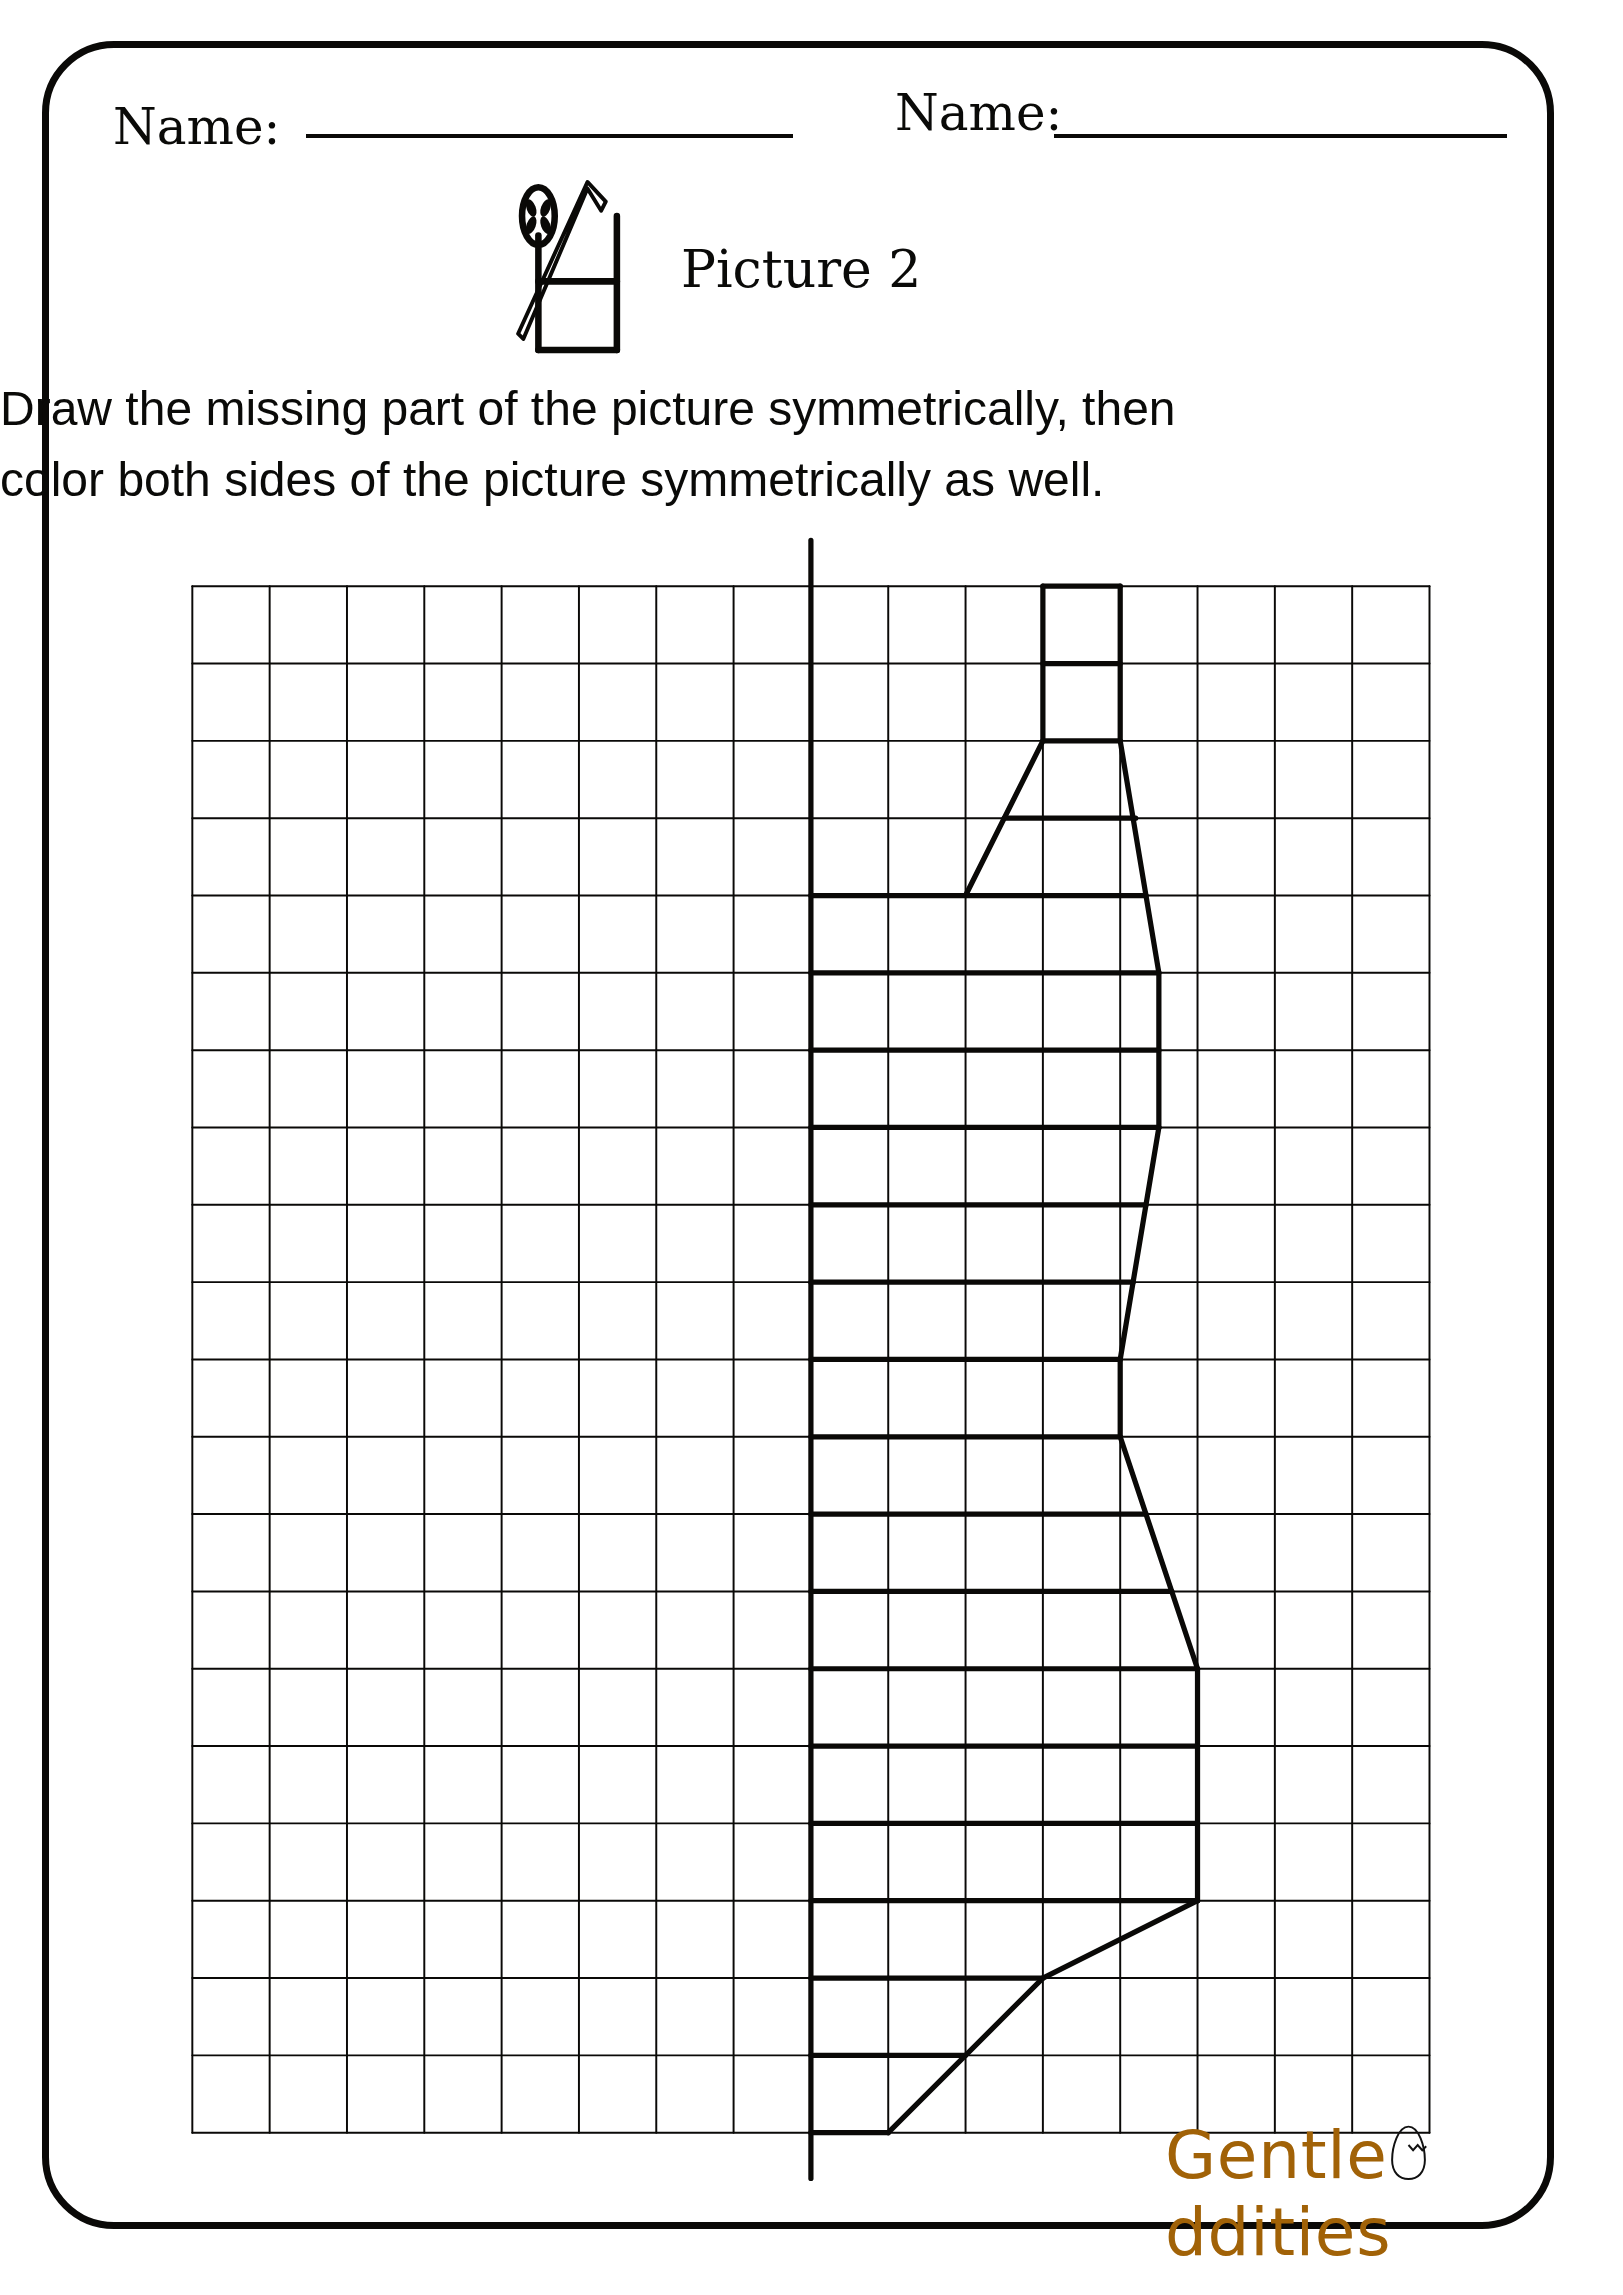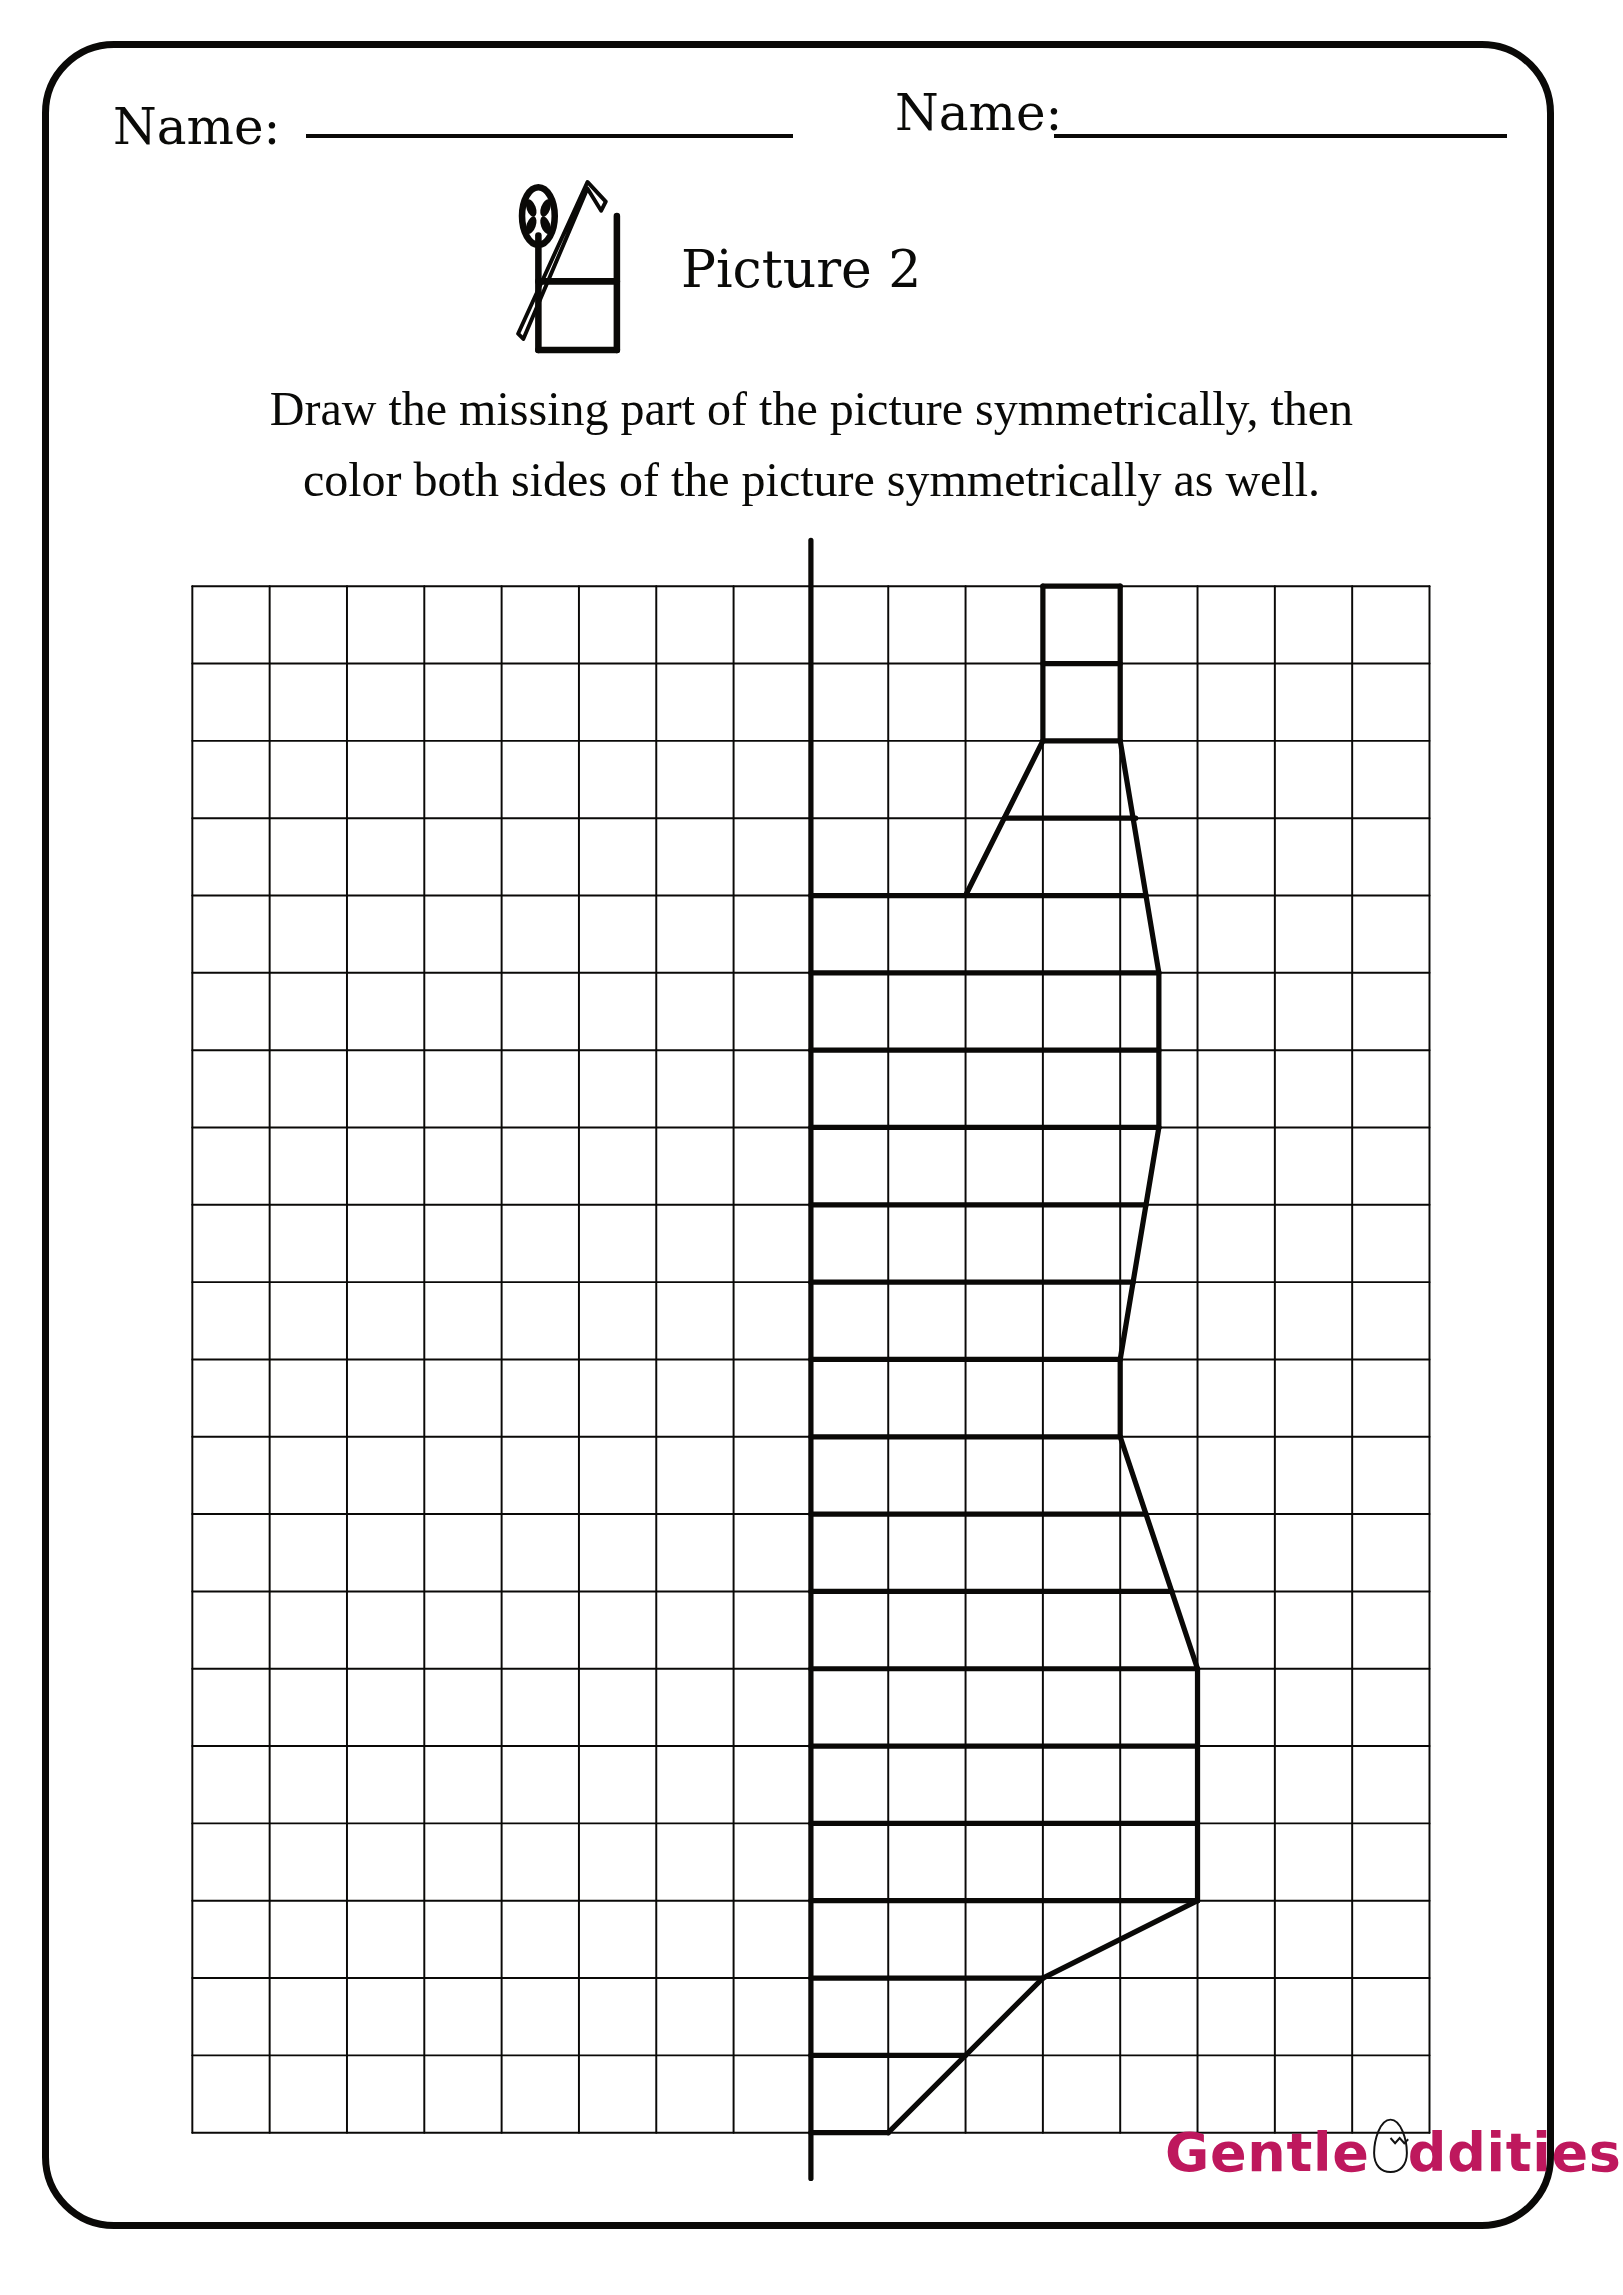--- a/index.html
+++ b/index.html
@@ -1,23 +1,23 @@
 <!DOCTYPE html>
 <html style="font-size:10.5px"><head>
 <meta charset="utf-8">
 <style>
   html, body { margin:0; padding:0; background:#ffffff; }
   body { width:1623px; height:2295px; position:relative; overflow:hidden; font-family:"DejaVu Serif", serif; color:#0a0a08; }
   .frame { position:absolute; left:42px; top:41px; width:1498px; height:2174px; border:7.9px solid #0a0907; border-radius:72px; }
   .hdr { position:absolute; top:84px; font-size:50px; font-family:"DejaVu Serif", serif; }
   .line { position:absolute; top:134px; height:3.9px; background:#0a0907; }
   .title { position:absolute; left:681px; top:239px; font-size:52px; font-family:"DejaVu Serif", serif; }
-  .instr { position:absolute; left:0; width:1623px; text-align:center; font-size:48px; line-height:71px; top:373px; font-family:Liberation Serif, serif; }
+  .instr { position:absolute; left:0; width:1623px; text-align:left; font-size:48px; line-height:71px; top:373px; font-family:Liberation Sans, sans-serif; }
   .svgwrap { position:absolute; left:0; top:0; }
-  .brand { position:absolute; left:1165px; top:2117px; font-size:54px; font-family:"DejaVu Sans", sans-serif; font-weight:700; color:#be185d; letter-spacing:0.7px; }
+  .brand { position:absolute; left:1165px; top:2117px; font-size:66px; font-family:"DejaVu Sans", sans-serif; font-weight:400; color:#a16207; letter-spacing:0.7px; }
 </style>
 </head>
 <body>
 
 <div class="frame"></div>
 
 <span class="hdr" style="left:113px;margin-top:14px;">Name:</span>
 <div class="line" style="left:306px; width:487px;"></div>
 
 <span class="hdr" style="left:895px;">Name:</span>

